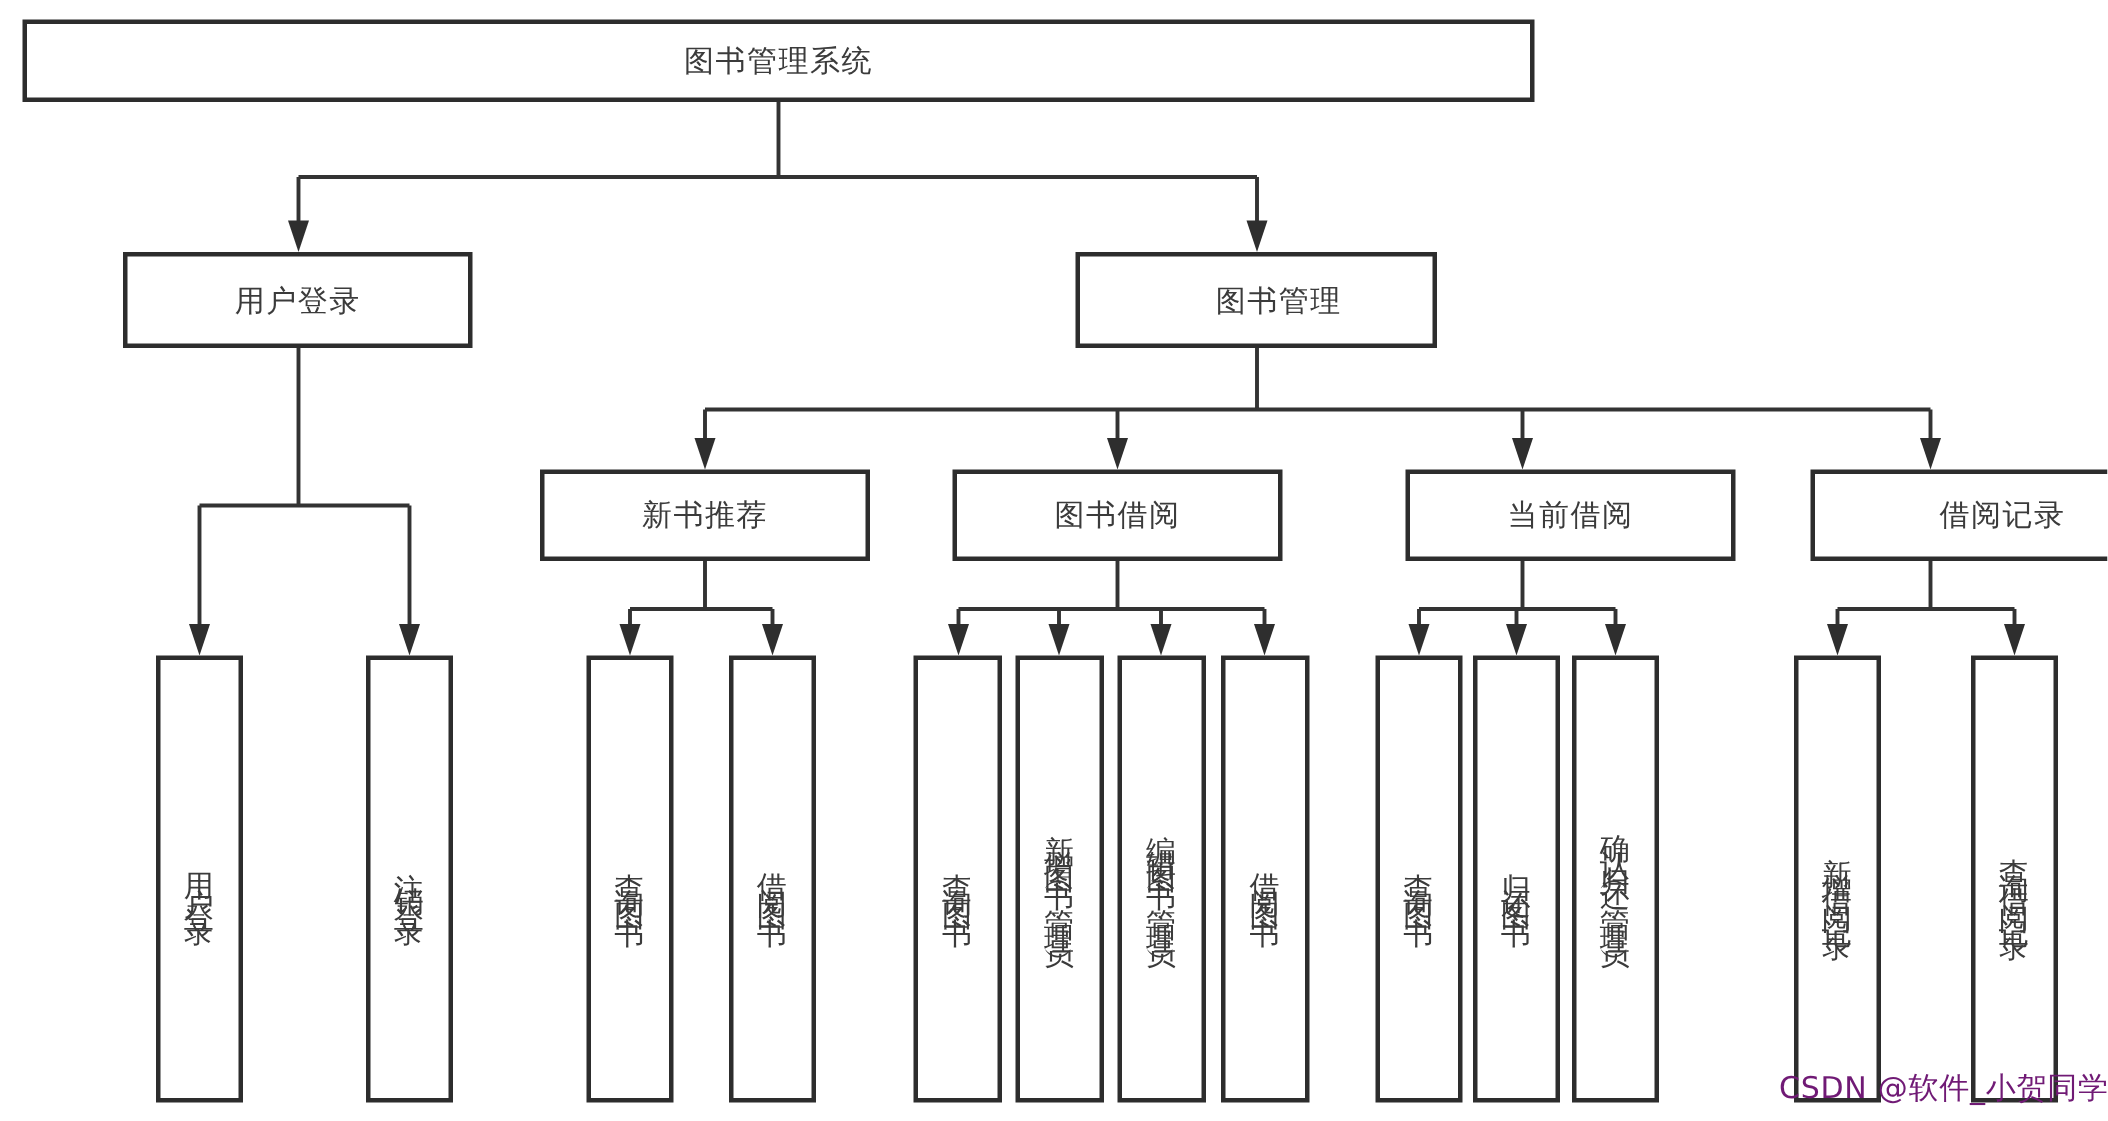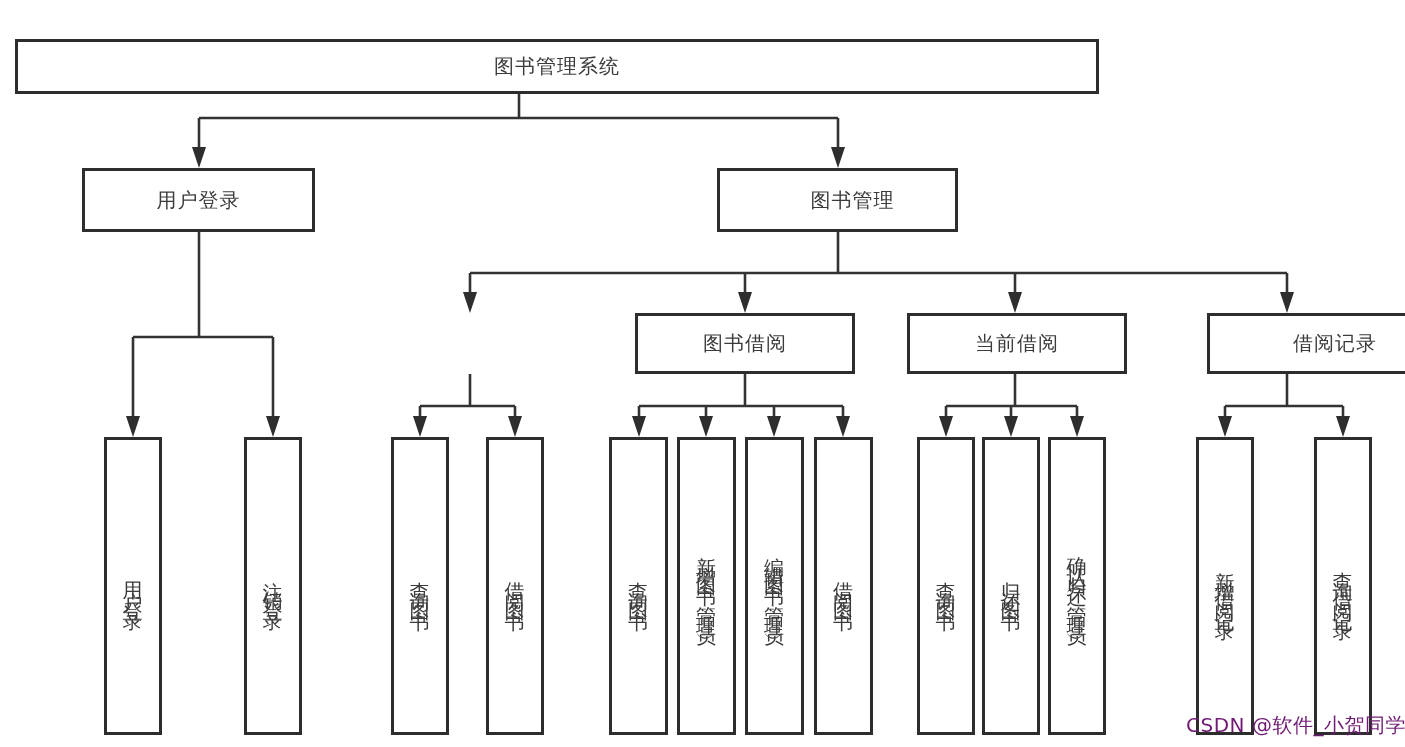--- a/index.html
+++ b/index.html
@@ -94,35 +94,38 @@
       <polygon points="767,416 781,416 774,437"></polygon>
       <polygon points="836,416 850,416 843,437"></polygon>
       <polygon points="939,416 953,416 946,437"></polygon>
       <polygon points="1004,416 1018,416 1011,437"></polygon>
       <polygon points="1070,416 1084,416 1077,437"></polygon>
       <polygon points="1218,416 1232,416 1225,437"></polygon>
       <polygon points="1336,416 1350,416 1343,437"></polygon>
     </g>
   </svg>
 
-  <div class="box hbox" style="left:15px; top:13px; width:1084px; height:55px;margin-top:26px;">
+  <div class="box hbox" style="left:15px; top:13px; width:1008px; height:55px;">
     <span>图书管理系统</span>
   </div>
 
   <div class="box hbox" style="left:82px; top:168px; width:233px; height:64px;">
     <span>用户登录</span>
   </div>
   <div class="box hbox" style="left:717px; top:168px; width:241px; height:64px;padding-left:30px;">
     <span>图书管理</span>
   </div>
 
+  <div class="box hbox" style="left:360px; top:313px; width:220px; height:61px;">
+    <span>新书推荐</span>
+  </div>
   <div class="box hbox" style="left:635px; top:313px; width:220px; height:61px;">
     <span>图书借阅</span>
   </div>
-  <div class="box hbox" style="left:907px; top:313px; width:220px; height:61px;">
+  <div class="box hbox" style="left:937px; top:313px; width:220px; height:61px;">
     <span>当前借阅</span>
   </div>
   <div class="box hbox" style="left:1177px; top:313px; width:256px; height:61px;margin-left:30px;">
     <span>借阅记录</span>
   </div>
 
   <div class="box vbox" style="left:104px; top:437px; width:58px; height:298px;">
     <span class="vlabel">用户登录</span>
   </div>
   <div class="box vbox" style="left:244px; top:437px; width:58px; height:298px;">

